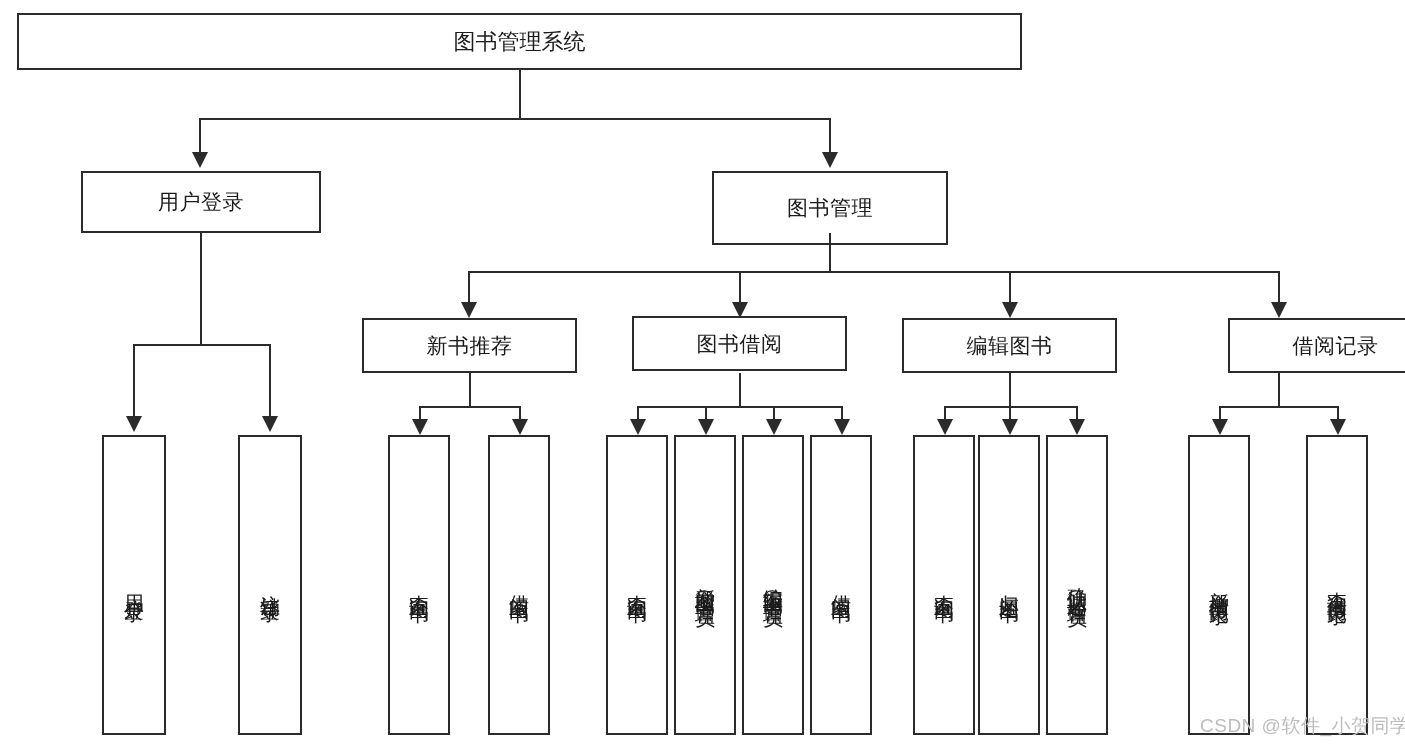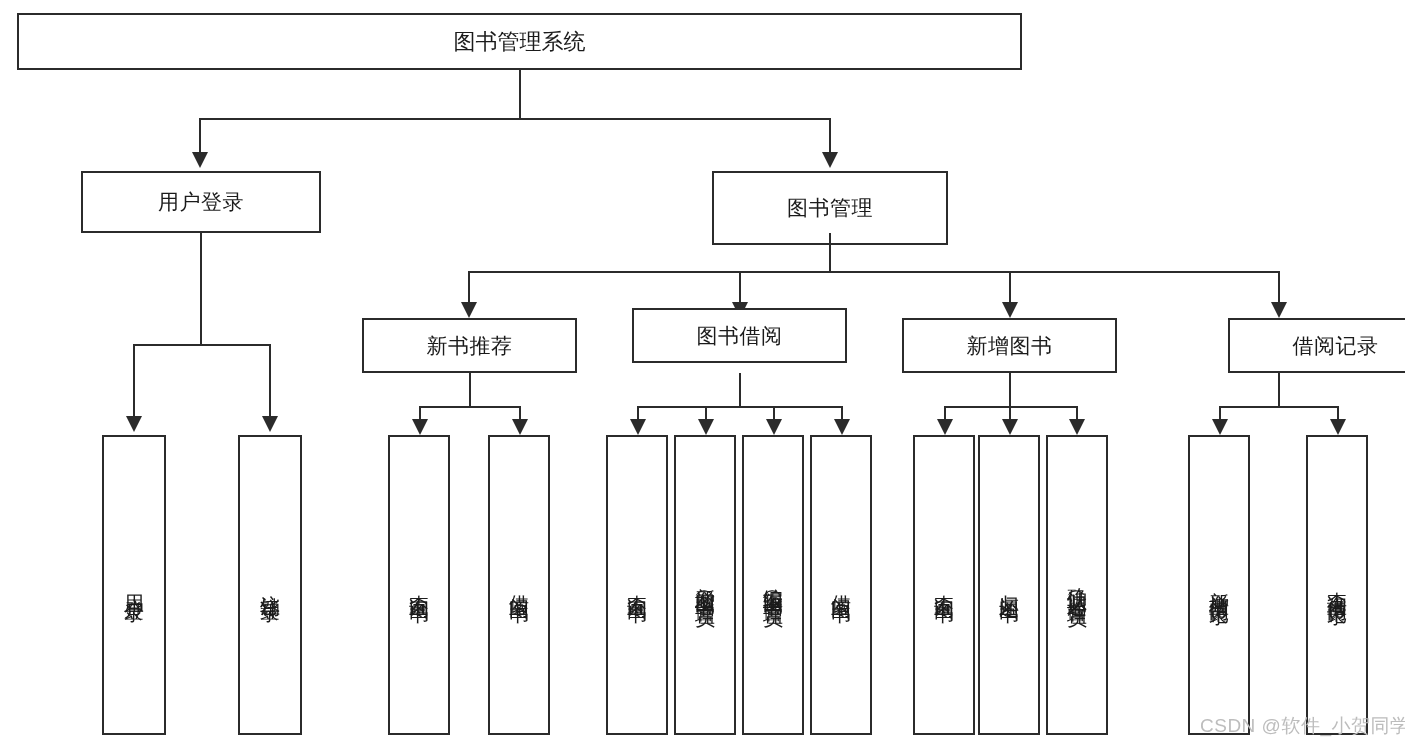--- a/index.html
+++ b/index.html
@@ -110,25 +110,25 @@
   <div class="edge v" style="left:739px; top:271px; width:2px; height:31px;"></div>
   <div class="arrow" style="left:732px; top:302px;"></div>
   <div class="edge v" style="left:1009px; top:271px; width:2px; height:31px;"></div>
   <div class="arrow" style="left:1002px; top:302px;"></div>
   <div class="edge v" style="left:1278px; top:271px; width:2px; height:31px;"></div>
   <div class="arrow" style="left:1271px; top:302px;"></div>
 
   <div class="node h" style="left:362px; top:318px; width:215px; height:55px;">
     <span>新书推荐</span>
   </div>
-  <div class="node h" style="left:632px; top:308px; width:215px; height:55px;">
+  <div class="node h" style="left:632px; top:316px; width:215px; height:55px;">
     <span>图书借阅</span>
   </div>
   <div class="node h" style="left:902px; top:318px; width:215px; height:55px;">
-    <span>新增图书</span>
+    <span>编辑图书</span>
   </div>
   <div class="node h" style="left:1228px; top:318px; width:215px; height:55px;">
     <span>借阅记录</span>
   </div>
 
   <div class="edge v" style="left:469px; top:373px; width:2px; height:33px;"></div>
   <div class="edge h" style="left:419px; top:406px; width:102px; height:2px;"></div>
   <div class="edge v" style="left:419px; top:406px; width:2px; height:13px;"></div>
   <div class="arrow" style="left:412px; top:419px;"></div>
   <div class="edge v" style="left:519px; top:406px; width:2px; height:13px;"></div>

